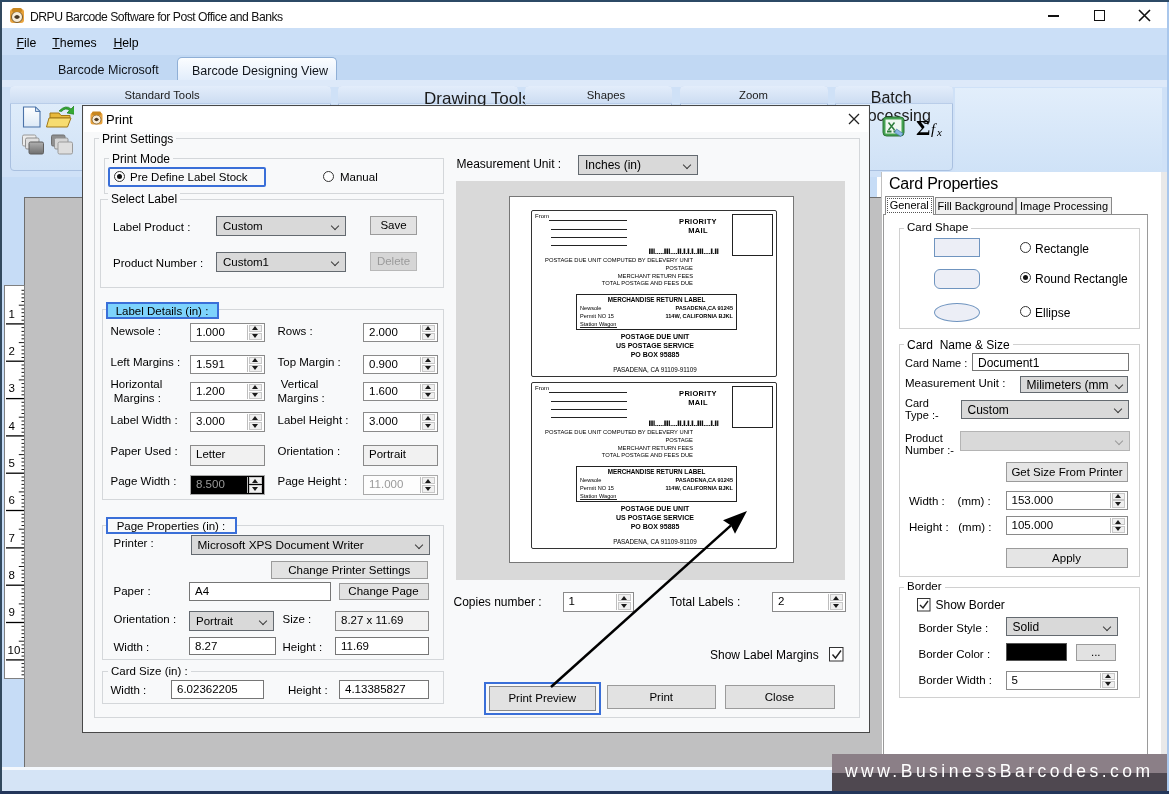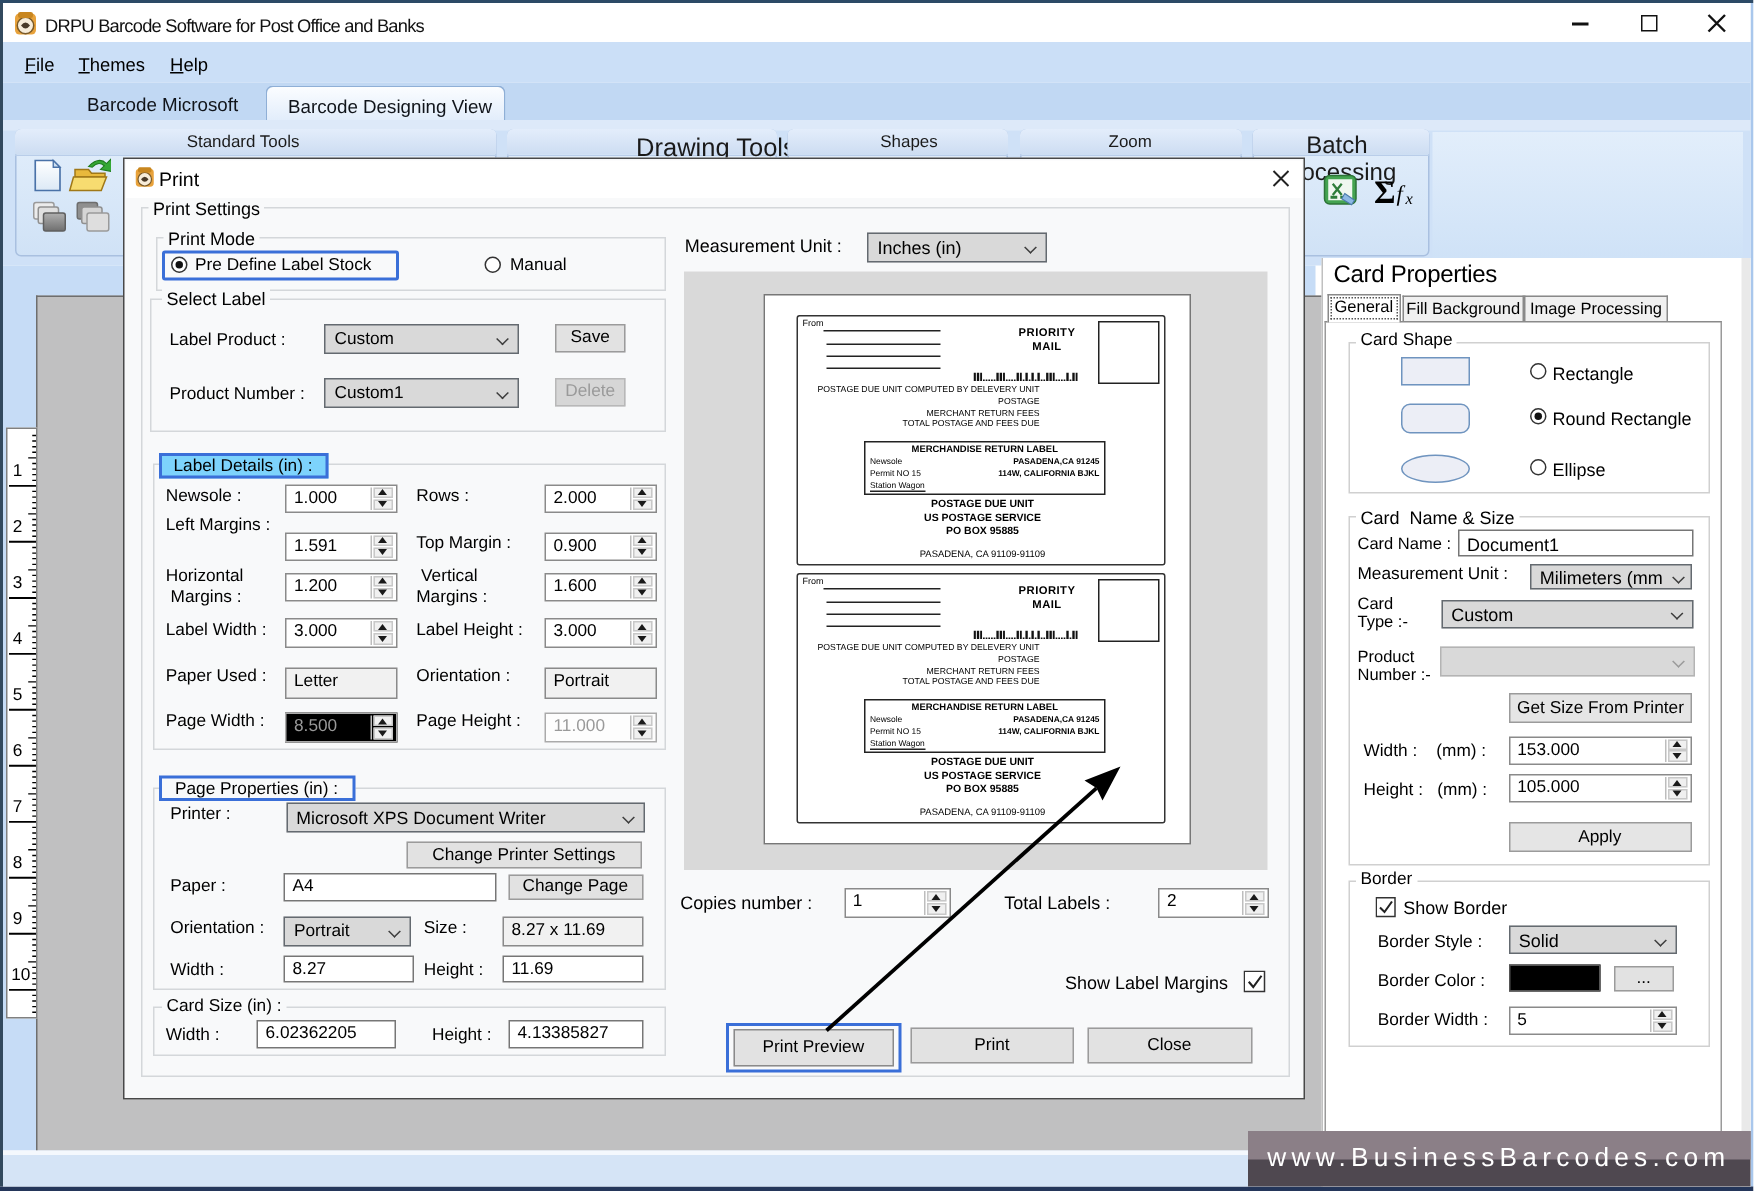--- a/index.html
+++ b/index.html
@@ -238,21 +238,21 @@
     <span class="v">2.000</span>
     <span class="spinbtns">
       <span class="sb sbu">
         <span class="tri-u"></span>
       </span>
       <span class="sb sbd">
         <span class="tri-d"></span>
       </span>
     </span>
   </div>
-<div class="lbl" style="left:110.5px;top:344px">Left Margins :</div>
+<div class="lbl" style="left:110.5px;top:356px">Left Margins :</div>
 <div class="spin" style="left:190px;top:354.5px;width:74.5px;height:19.5px;">
     <span class="v">1.591</span>
     <span class="spinbtns">
       <span class="sb sbu">
         <span class="tri-u"></span>
       </span>
       <span class="sb sbd">
         <span class="tri-d"></span>
       </span>
     </span>

